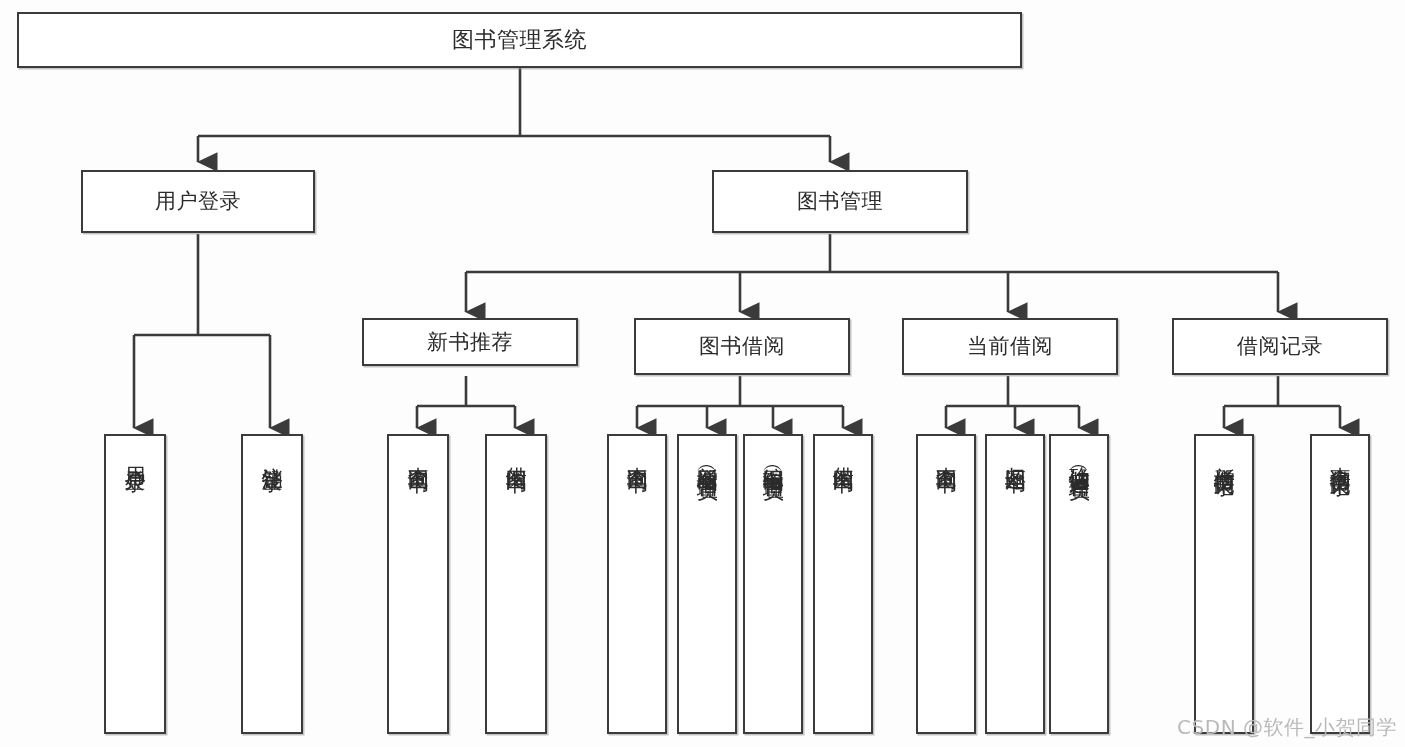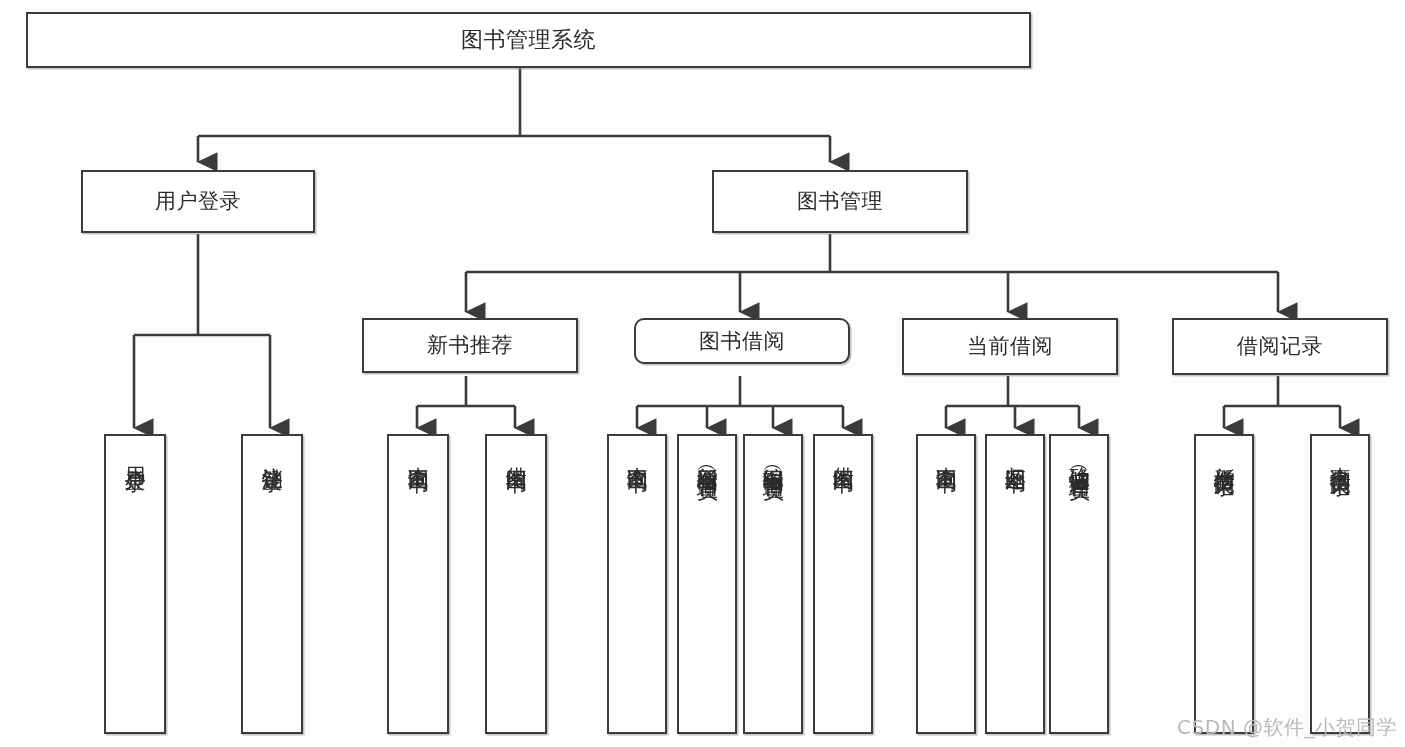--- a/index.html
+++ b/index.html
@@ -119,35 +119,35 @@
       <path d="M 1015 406 L 1015 428" marker-end="url(#arrow)"></path>
       <path d="M 1079 406 L 1079 428" marker-end="url(#arrow)"></path>
 
       <path d="M 1278 376 L 1278 406"></path>
       <path d="M 1224 406 L 1340 406"></path>
       <path d="M 1224 406 L 1224 428" marker-end="url(#arrow)"></path>
       <path d="M 1340 406 L 1340 428" marker-end="url(#arrow)"></path>
     </g>
   </svg>
 
-  <div class="node root horiz" style="left:26px; top:12px; width:1005px; height:56px;">
+  <div class="node root horiz" style="left:17px; top:12px; width:1005px; height:56px;">
     <span class="lbl">图书管理系统</span>
   </div>
 
   <div class="node horiz" style="left:81px; top:170px; width:234px; height:63px;">
     <span class="lbl">用户登录</span>
   </div>
   <div class="node horiz" style="left:712px; top:170px; width:256px; height:63px;">
     <span class="lbl">图书管理</span>
   </div>
 
-  <div class="node horiz" style="left:362px; top:318px; width:216px; height:55px;">
+  <div class="node horiz" style="left:362px; top:318px; width:216px; height:48px;">
     <span class="lbl">新书推荐</span>
   </div>
-  <div class="node horiz" style="left:634px; top:318px; width:216px; height:46px;border-radius:10px;">
+  <div class="node horiz" style="left:634px; top:318px; width:216px; height:57px;">
     <span class="lbl">图书借阅</span>
   </div>
   <div class="node horiz" style="left:1172px; top:318px; width:216px; height:57px;">
     <span class="lbl">借阅记录</span>
   </div>
   <div class="node horiz" style="left:902px; top:318px; width:216px; height:57px;">
     <span class="lbl">当前借阅</span>
   </div>
 
   <div class="node vert" style="left:104px; top:434px; width:62px; height:300px;">

